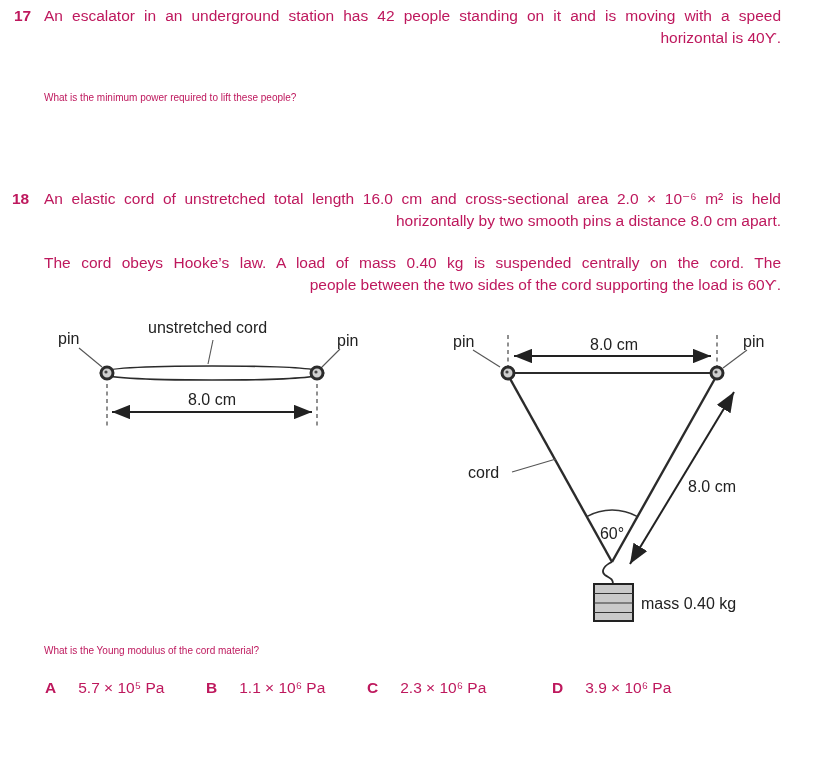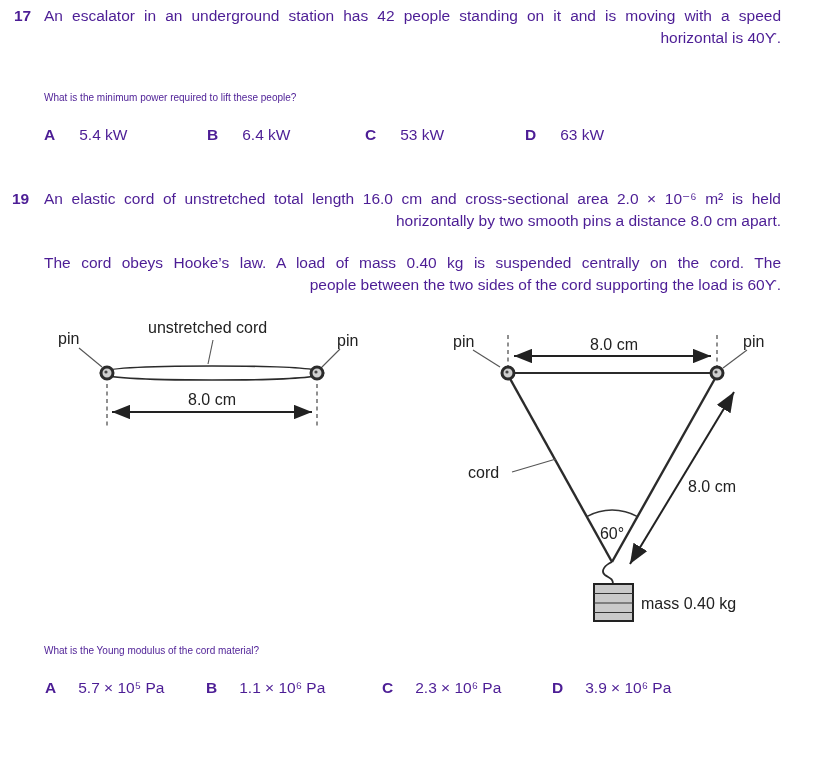--- a/index.html
+++ b/index.html
@@ -1,18 +1,18 @@
 <!DOCTYPE html>
 <html><head>
 <meta charset="utf-8">
 <style>
   html,body{margin:0;padding:0;background:#ffffff;}
   .page{
     position:relative;width:824px;height:781px;background:#ffffff;overflow:hidden;
-    font-family:"Liberation Sans","DejaVu Sans",sans-serif;color:#4c1d95;
+    font-family:"Liberation Sans","DejaVu Sans",sans-serif;color:#be185d;
   }
   .abs{position:absolute;}
   .qnum{font-weight:bold;font-size:15.5px;line-height:22.3px;}
   .para{font-size:15.5px;line-height:22.3px;width:737px;}
   .pline{text-align:justify;text-align-last:justify;white-space:nowrap;}
   .pline-last{text-align:right;white-space:nowrap;}
   .qtext{font-size:10px;line-height:22.3px;white-space:nowrap;}
   .optrow{position:absolute;left:0;top:0;width:824px;height:22px;font-size:15.5px;line-height:20px;}
   .opt{position:absolute;top:0;white-space:nowrap;}
   .ol{font-weight:bold;display:inline-block;}
@@ -25,28 +25,22 @@
 
 <div class="page">
 
   <div class="abs qnum" style="left:14px;top:5px;">17</div>
   <div class="abs para" style="left:44px;top:5px;">
     <div class="pline">An escalator in an underground station has 42 people standing on it and is moving with a speed</div>
     <div class="pline-last">horizontal is 40ϒ.</div>
   </div>
   <div class="abs qtext" style="left:44px;top:87px;">What is the minimum power required to lift these people?</div>
 
-  <div class="optrow row17" style="top:125px;">
-    <div class="opt" style="left:44px;"><span class="ol">A</span><span class="ov">5.4 kW</span></div>
-    <div class="opt" style="left:207px;"><span class="ol">B</span><span class="ov">6.4 kW</span></div>
-    <div class="opt" style="left:365px;"><span class="ol">C</span><span class="ov">53 kW</span></div>
-    <div class="opt" style="left:525px;"><span class="ol">D</span><span class="ov">63 kW</span></div>
-  </div>
 
-  <div class="abs qnum" style="left:12px;top:188px;">19</div>
+  <div class="abs qnum" style="left:12px;top:188px;">18</div>
   <div class="abs para" style="left:44px;top:188px;">
     <div class="pline">An elastic cord of unstretched total length 16.0 cm and cross-sectional area 2.0 × 10⁻⁶ m² is held</div>
     <div class="pline-last">horizontally by two smooth pins a distance 8.0 cm apart.</div>
   </div>
   <div class="abs para" style="left:44px;top:252px;">
     <div class="pline">The cord obeys Hooke’s law. A load of mass 0.40 kg is suspended centrally on the cord. The</div>
     <div class="pline-last">people between the two sides of the cord supporting the load is 60ϒ.</div>
   </div>
 
   <svg class="abs" style="left:0;top:310px;" width="824" height="335" viewBox="0 0 824 335">
@@ -119,17 +113,17 @@
       </g>
       <text x="641" y="299">mass 0.40 kg</text>
     </g>
   </svg>
 
   <div class="abs qtext" style="left:44px;top:640px;">What is the Young modulus of the cord material?</div>
 
   <div class="optrow row18" style="top:678px;text-decoration:underline;">
     <div class="opt" style="left:45px;"><span class="ol">A</span><span class="ov">5.7 × 10⁵ Pa</span></div>
     <div class="opt" style="left:206px;"><span class="ol">B</span><span class="ov">1.1 × 10⁶ Pa</span></div>
-    <div class="opt" style="left:382px;"><span class="ol">C</span><span class="ov">2.3 × 10⁶ Pa</span></div>
+    <div class="opt" style="left:367px;"><span class="ol">C</span><span class="ov">2.3 × 10⁶ Pa</span></div>
     <div class="opt" style="left:552px;"><span class="ol">D</span><span class="ov">3.9 × 10⁶ Pa</span></div>
   </div>
 
 </div>
 
 </body></html>

